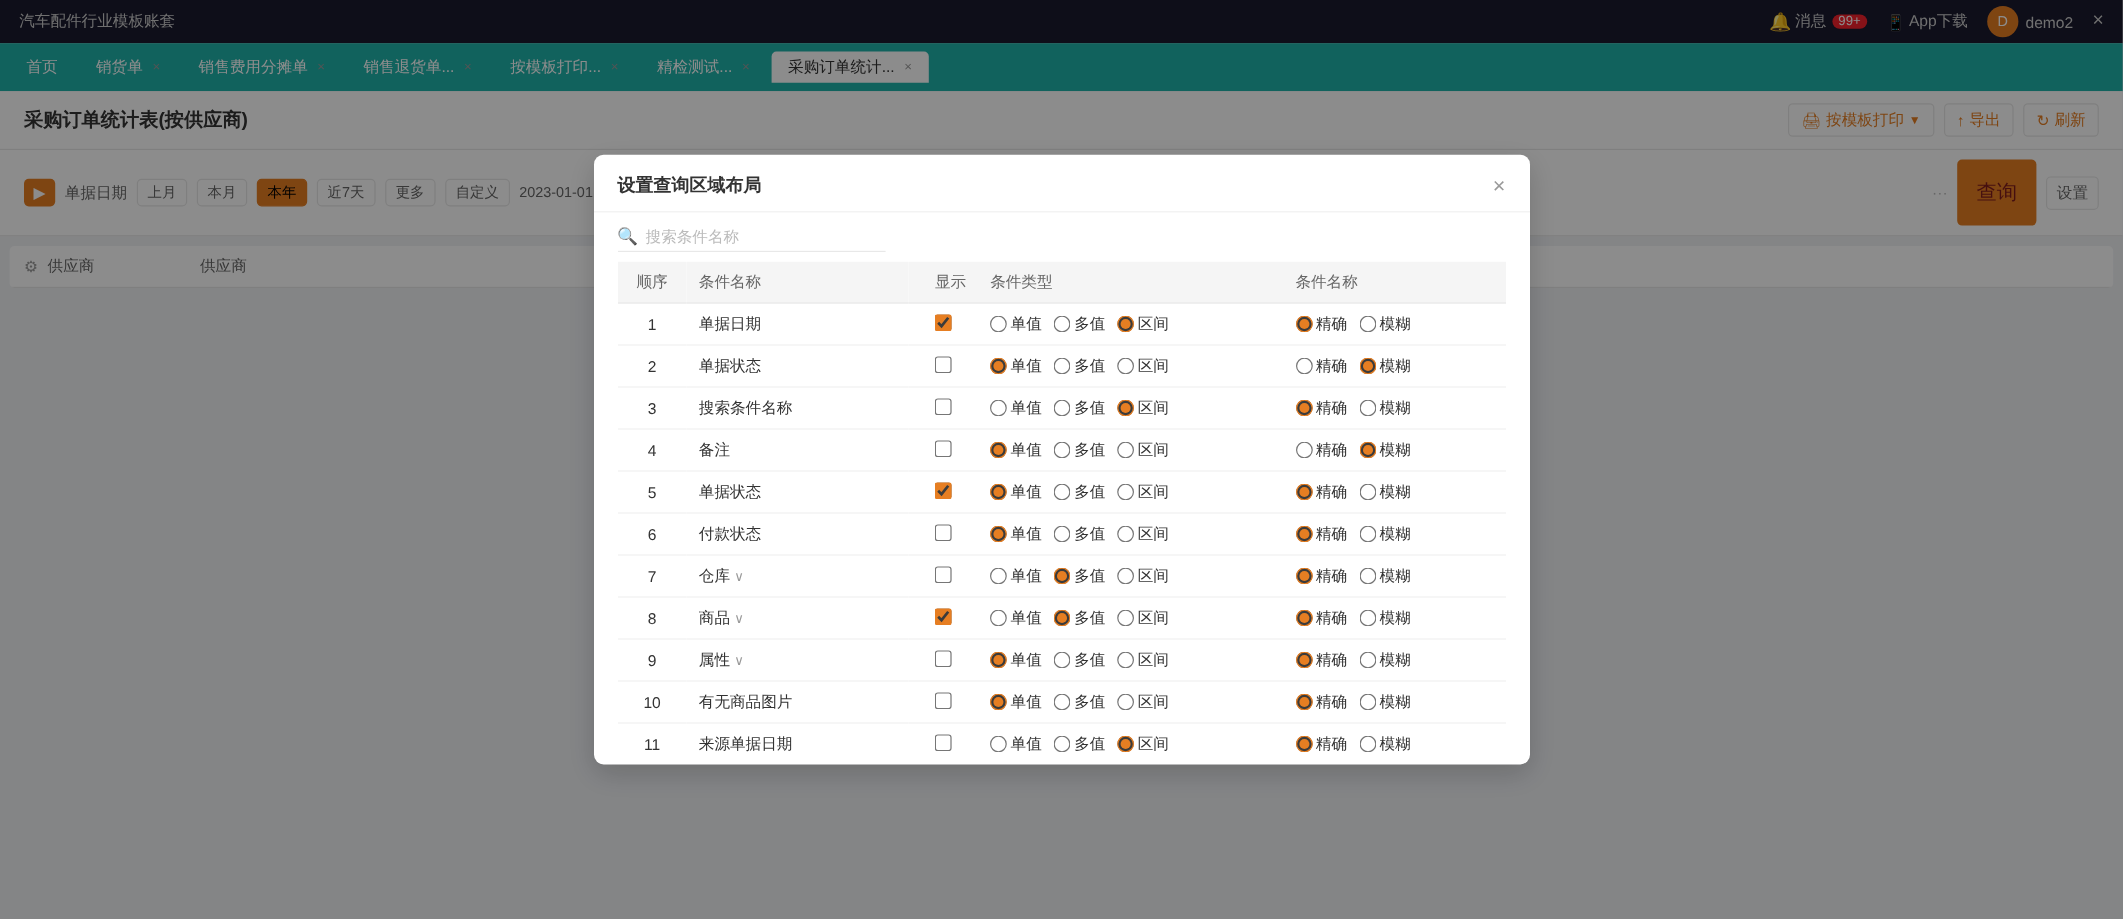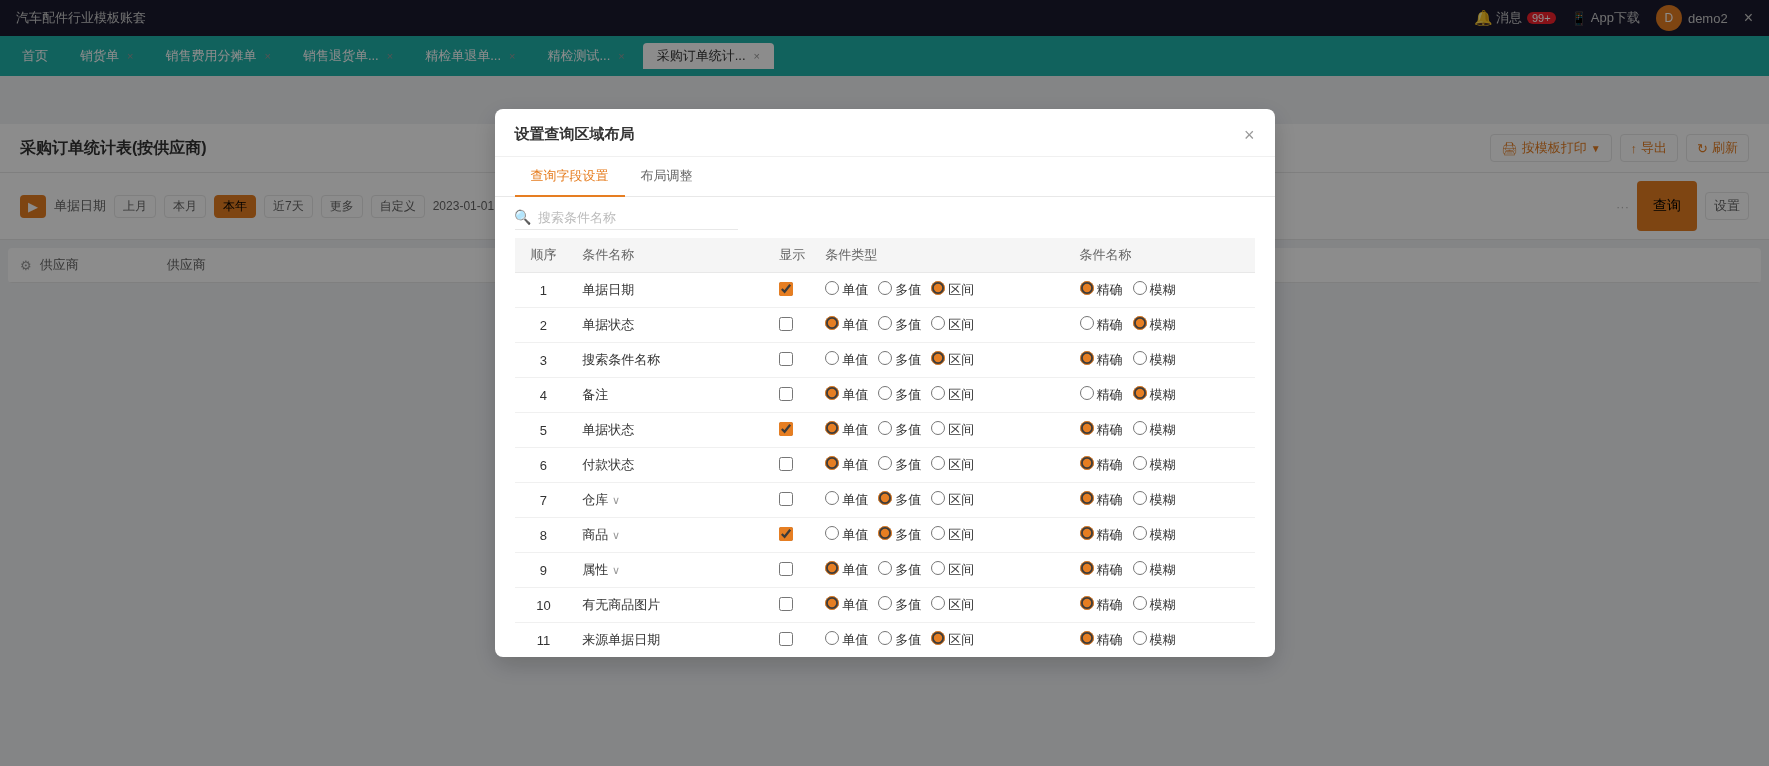--- a/index.html
+++ b/index.html
@@ -44,21 +44,20 @@
     .tab-item .tab-close { font-size: 11px; color: #999; margin-left: 4px; }
 
     
     .page-header {
       background: #fff;
       padding: 10px 20px;
       display: flex;
       align-items: center;
       justify-content: space-between;
       border-bottom: 1px solid #e8e8e8;
-      margin-top: 48px;
     }
     .page-title { font-size: 16px; font-weight: bold; color: #333; }
     .header-actions { display: flex; align-items: center; gap: 8px; }
     .btn-print { border: 1px solid #e8e8e8; background: #fff; padding: 4px 10px; border-radius: 4px; cursor: pointer; color: #e67e22; font-size: 13px; display: flex; align-items: center; gap: 4px; }
     .btn-export { border: 1px solid #e8e8e8; background: #fff; padding: 4px 10px; border-radius: 4px; cursor: pointer; color: #e67e22; font-size: 13px; display: flex; align-items: center; gap: 4px; }
     .btn-refresh { border: 1px solid #e8e8e8; background: #fff; padding: 4px 10px; border-radius: 4px; cursor: pointer; color: #e67e22; font-size: 13px; display: flex; align-items: center; gap: 4px; }
 
     
     .filter-bar {
       background: #fff;
@@ -66,21 +65,21 @@
       display: flex;
       align-items: center;
       gap: 8px;
       border-bottom: 1px solid #e8e8e8;
     }
     .filter-toggle { background: #e67e22; color: #fff; border: none; border-radius: 4px; padding: 4px 8px; cursor: pointer; font-size: 13px; }
     .filter-label { font-size: 13px; color: #666; }
     .filter-date-btn { padding: 2px 8px; border-radius: 4px; border: 1px solid #e8e8e8; cursor: pointer; font-size: 12px; background: #fff; color: #666; }
     .filter-date-btn.active { background: #e67e22; color: #000000; border-color: #e67e22; }
     .filter-date-range { font-size: 12px; color: #666; }
-    .btn-query { background: #e67e22; color: #000000; border: none; padding: 16px 16px; border-radius: 4px; cursor: pointer; font-size: 14px; }
+    .btn-query { background: #e67e22; color: #7f1d1d; border: none; padding: 16px 16px; border-radius: 4px; cursor: pointer; font-size: 17px; }
     .btn-settings { border: 1px solid #e8e8e8; background: #fff; padding: 4px 8px; border-radius: 4px; cursor: pointer; font-size: 13px; color: #666; }
 
     
     .table-area {
       background: #fff;
       margin: 8px;
       border-radius: 4px;
       overflow: hidden;
     }
     .table-header {
@@ -200,21 +199,21 @@
 
     
     .radio-group {
       display: flex;
       align-items: center;
       gap: 10px;
       flex-wrap: nowrap;
     }
     .radio-item {
       display: flex;
-      align-items: flex-start;
+      align-items: center;
       gap: 3px;
       white-space: nowrap;
       font-size: 13px;
       color: #333;
     }
     .radio-input {
       width: 14px;
       height: 14px;
       accent-color: #e67e22;
       cursor: pointer;
@@ -296,21 +295,21 @@
   </div>
   <div class="tab-item">
     <span>销售费用分摊单</span>
     <span class="tab-close">×</span>
   </div>
   <div class="tab-item">
     <span>销售退货单...</span>
     <span class="tab-close">×</span>
   </div>
   <div class="tab-item">
-    <span>精检单退单...</span>
+    <span>按模板打印...</span>
     <span class="tab-close">×</span>
   </div>
   <div class="tab-item">
     <span>精检测试...</span>
     <span class="tab-close">×</span>
   </div>
   <div class="tab-item active">
     <span>采购订单统计...</span>
     <span class="tab-close">×</span>
   </div>
@@ -360,28 +359,20 @@
 </div>
 
 <div class="overlay">
   <div class="dialog">
 
     <div class="dialog-header">
       <span class="dialog-title">设置查询区域布局</span>
       <span class="dialog-close">×</span>
     </div>
 
-    <div class="dialog-tabs">
-      <div class="dialog-tab active">
-        <span>查询字段设置</span>
-      </div>
-      <div class="dialog-tab">
-        <span>布局调整</span>
-      </div>
-    </div>
 
     <div class="dialog-search">
       <div class="search-wrapper">
         <span class="search-icon">🔍</span>
         <input class="search-input" type="text" placeholder="搜索条件名称" style="">
       </div>
     </div>
 
     <div class="dialog-table-wrap">
       <table class="dialog-table">

